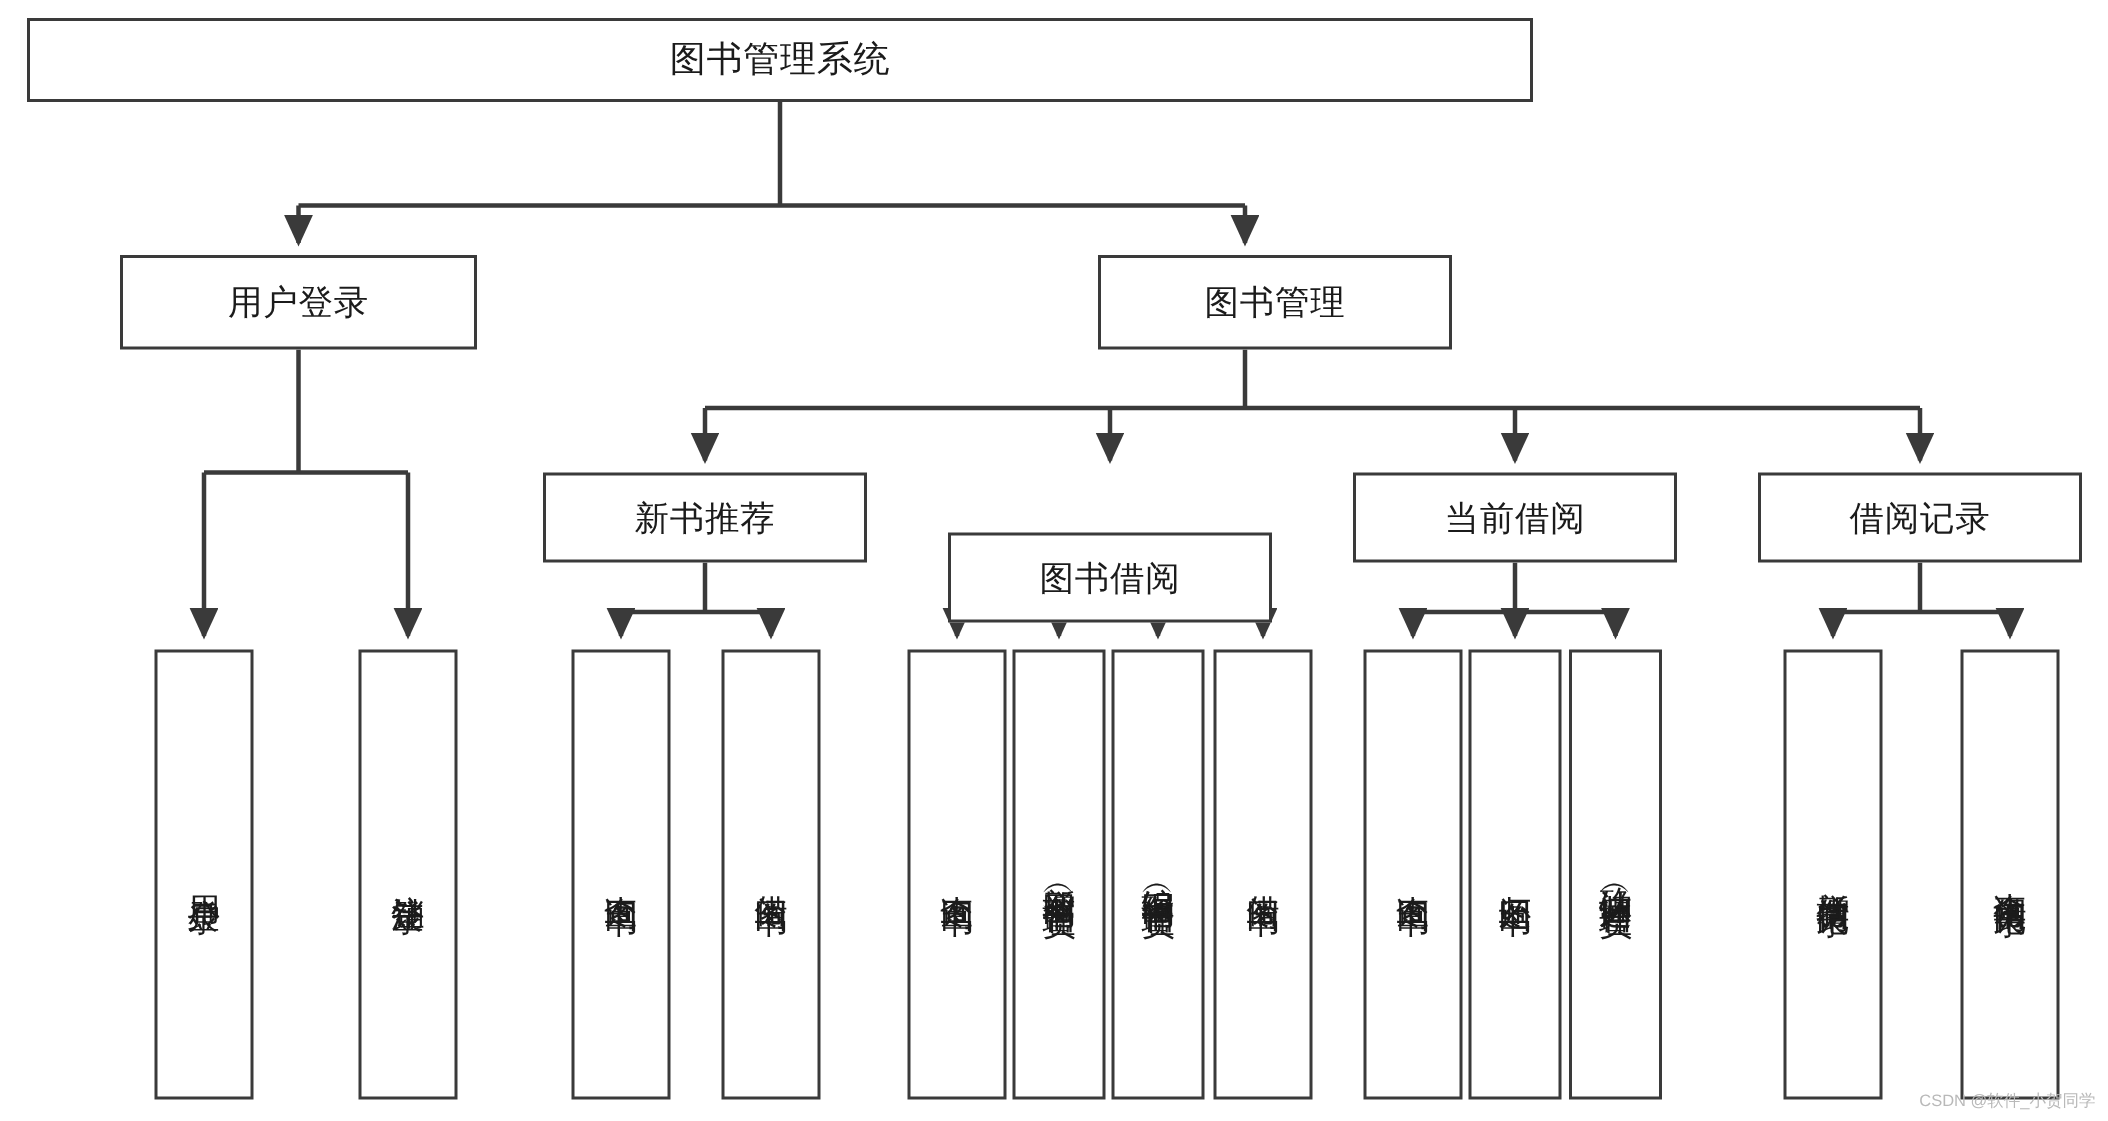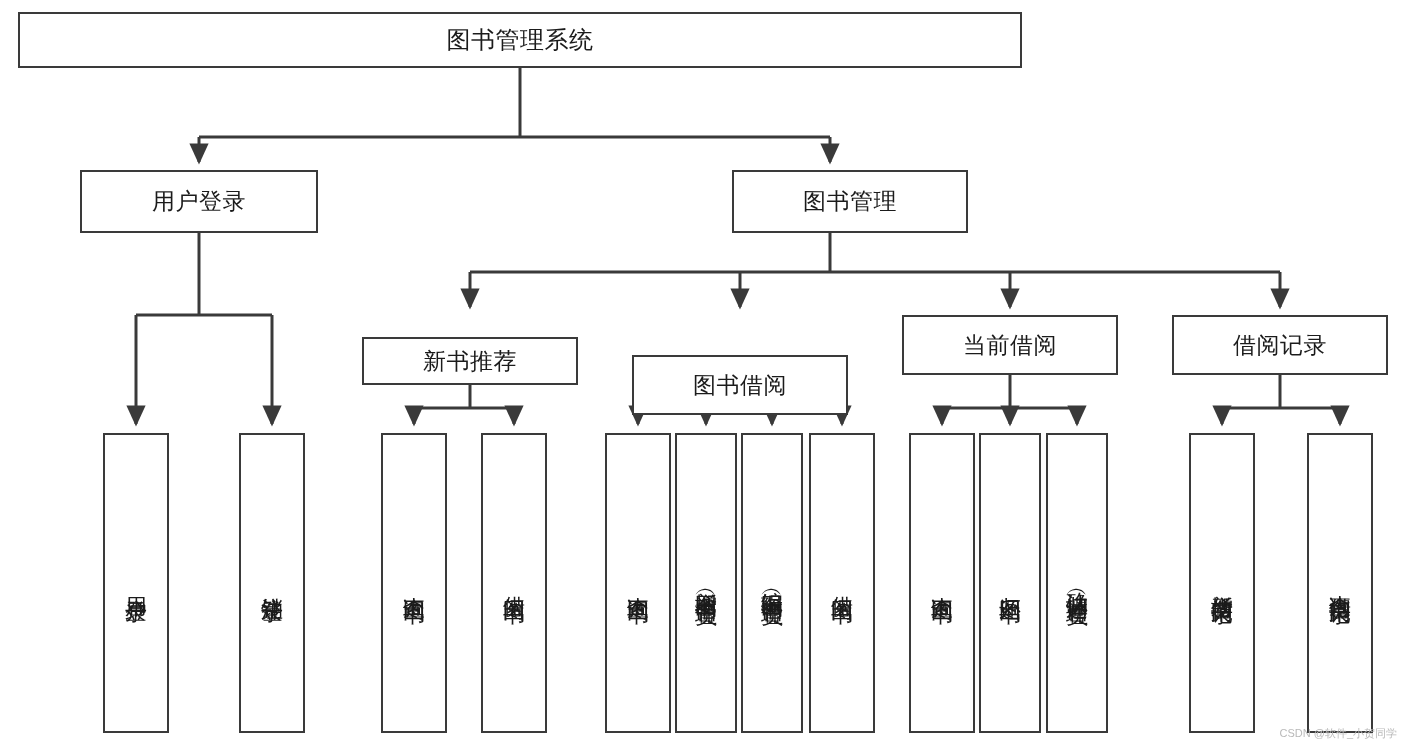--- a/index.html
+++ b/index.html
@@ -128,21 +128,21 @@
     <span class="label">图书管理系统</span>
   </div>
 
   <div class="node" style="left:80px; top:170px; width:238px; height:63px;">
     <span class="label">用户登录</span>
   </div>
   <div class="node" style="left:712px; top:170px; width:236px; height:63px;margin-left:20px;">
     <span class="label">图书管理</span>
   </div>
 
-  <div class="node" style="left:362px; top:315px; width:216px; height:48px;margin-top:22px;">
+  <div class="node" style="left:362px; top:315px; width:216px; height:60px;">
     <span class="label">新书推荐</span>
   </div>
   <div class="node" style="left:632px; top:315px; width:216px; height:60px;margin-top:40px;">
     <span class="label">图书借阅</span>
   </div>
   <div class="node" style="left:902px; top:315px; width:216px; height:60px;">
     <span class="label">当前借阅</span>
   </div>
   <div class="node" style="left:1172px; top:315px; width:216px; height:60px;">
     <span class="label">借阅记录</span>

